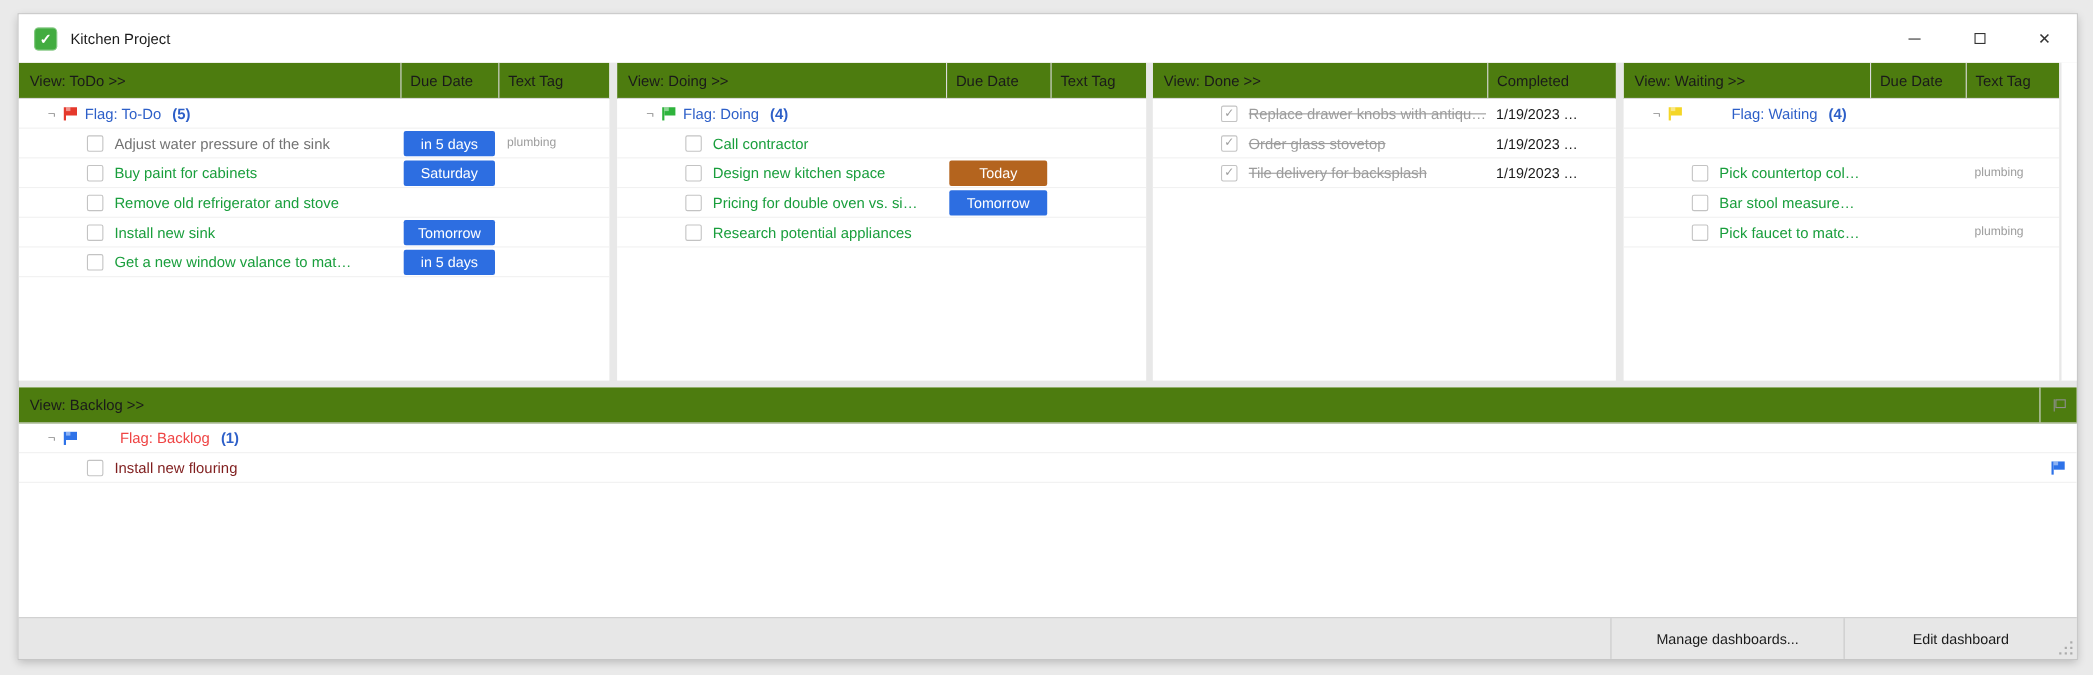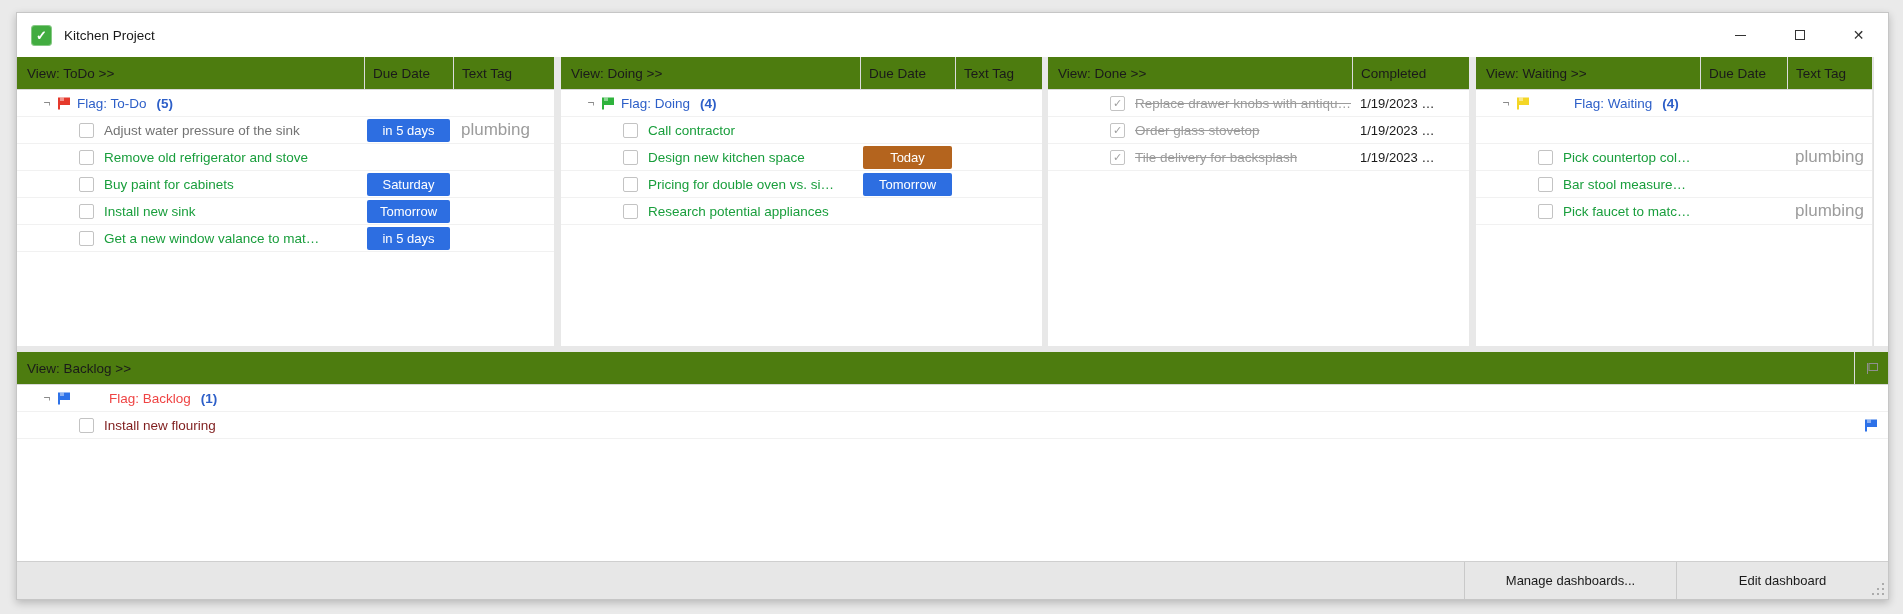--- a/index.html
+++ b/index.html
@@ -60,21 +60,21 @@
     display:flex; align-items:center; justify-content:center; flex:none;
     font-size:11px; color:#9e9e9e; line-height:1;
   }
   .task-label { margin-left:10px; font-size:13.5px; overflow:hidden; text-overflow:ellipsis; }
   .task-label.done { color:#9c9c9c; text-decoration:line-through; }
   .badge {
     flex:1; margin:0 3px; height:23px; border-radius:2px;
     display:flex; align-items:center; justify-content:center;
     color:#fff; font-size:13px;
   }
-  .tagtext { font-size:17px; color:#9c9c9c; padding-left:8px; white-space:nowrap; }
+  .tagtext { font-size:11px; color:#9c9c9c; padding-left:8px; white-space:nowrap; }
   .datetext { font-size:13px; color:#1a1a1a; padding-left:8px; white-space:nowrap; }
   
   .right-strip {
     position:absolute; top:44px; left:1856px; width:15px; height:289px;
     background:#fff; border-left:1px solid #e2e2e2;
   }
   
   .panel-backlog { position:absolute; left:0; top:339px; width:1871px; height:209px; background:#fff; overflow:hidden; }
   .flag-hcell { width:34px; display:flex; align-items:center; justify-content:center; border-left:1px solid #dcdcdc; }
   .flag-cell { width:34px; display:flex; align-items:center; justify-content:center; }
@@ -139,33 +139,33 @@
           <div class="colcell" style="width: 89px;">
             <span class="badge" style="background: rgb(45, 110, 225);">in 5 days</span>
           </div>
           <div class="colcell" style="width: 101px;">
             <span class="tagtext">plumbing</span>
           </div>
         </div>
         <div class="row">
           <div class="row-main task-main">
             <span class="cb"></span>
-            <span class="task-label" style="color: rgb(25, 158, 60);">Remove old refrigerator and stove</span>
-          </div>
-          <div class="colcell" style="width: 89px;"></div>
-          <div class="colcell" style="width: 101px;"></div>
-        </div>
-        <div class="row">
-          <div class="row-main task-main">
-            <span class="cb"></span>
             <span class="task-label" style="color: rgb(25, 158, 60);">Buy paint for cabinets</span>
           </div>
           <div class="colcell" style="width: 89px;">
             <span class="badge" style="background: rgb(45, 110, 225);">Saturday</span>
           </div>
+          <div class="colcell" style="width: 101px;"></div>
+        </div>
+        <div class="row">
+          <div class="row-main task-main">
+            <span class="cb"></span>
+            <span class="task-label" style="color: rgb(25, 158, 60);">Remove old refrigerator and stove</span>
+          </div>
+          <div class="colcell" style="width: 89px;"></div>
           <div class="colcell" style="width: 101px;"></div>
         </div>
         <div class="row">
           <div class="row-main task-main">
             <span class="cb"></span>
             <span class="task-label" style="color: rgb(25, 158, 60);">Install new sink</span>
           </div>
           <div class="colcell" style="width: 89px;">
             <span class="badge" style="background: rgb(45, 110, 225);">Tomorrow</span>
           </div>

